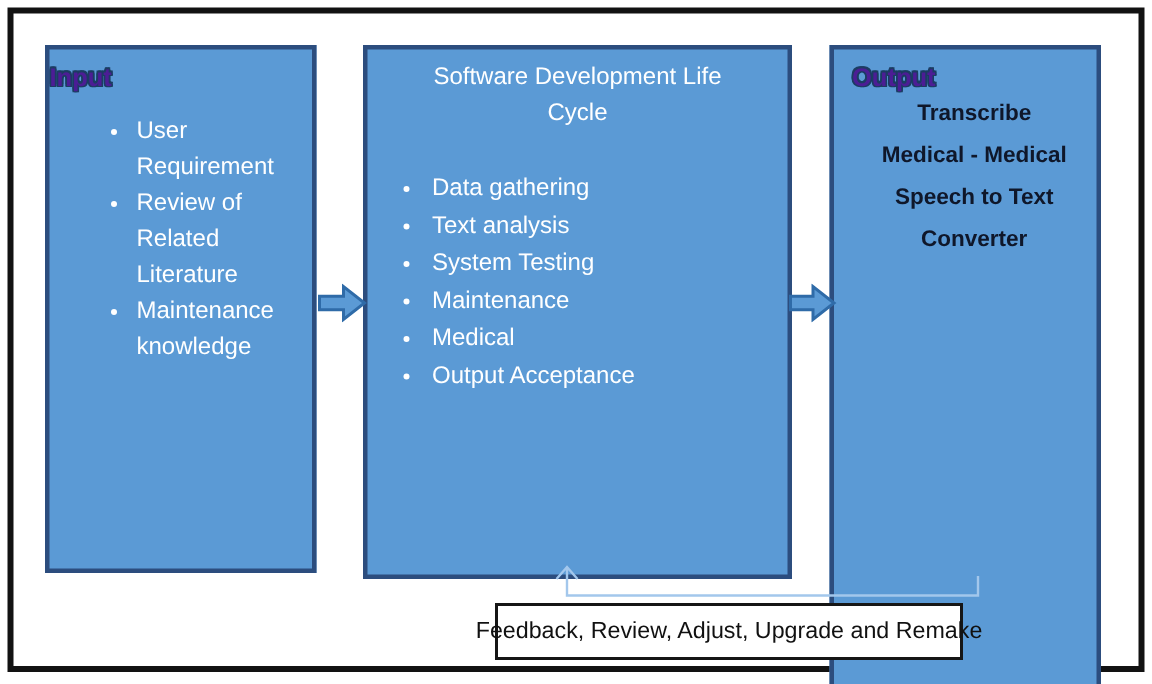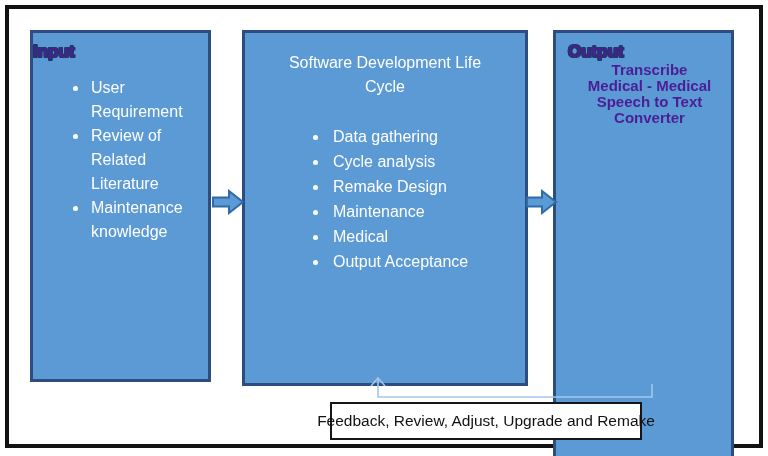--- a/index.html
+++ b/index.html
@@ -49,48 +49,48 @@
     color: #ffffff;
   }
   #input-list {
     margin-top: 14px;
     padding: 0 28px 0 34px;
     margin-left: 22px;
   }
   #input-list li { padding-left: 2px; max-width: 112px; }
   #process-list {
     margin-top: 26px;
-    padding: 0 8px 0 84px;
+    padding: 0 8px 0 39px;
   }
   #process-list li { padding-left: 4px; margin-bottom: 1px; }
 
   .process-subtitle {
-    margin: 18px auto 0 auto;
+    margin: 7px auto 0 auto;
     max-width: 210px;
     text-align: center;
     font-size: 16px;
     line-height: 24px;
     color: #ffffff;
   }
   .output-desc {
     margin: 64px auto 0 auto;
     max-width: 142px;
     text-align: center;
     font-size: 14.5px;
     line-height: 20px;
     color: #111111;
   }
   .output-product {
     margin: 0 auto;
     max-width: 130px;
     text-align: center;
     font-size: 15px;
     font-weight: bold;
-    line-height: 16px;
-    color: #4c1d95;
+    line-height: 28px;
+    color: #0f172a;
   }
 
   .flow-arrow { position: absolute; }
   #flow-arrow-1 { left: 212px; top: 189px; }
   #flow-arrow-2 { left: 526px; top: 189px; }
   #feedback-connector { position: absolute; left: 366px; top: 372px; }
 
   .feedback-box {
     position: absolute;
     left: 330px; top: 402px;
@@ -119,22 +119,22 @@
       <li>User Requirement</li>
       <li>Review of Related Literature</li>
       <li>Maintenance knowledge</li>
     </ul>
   </section>
 
   <section class="box" id="process-box">
     <div class="process-subtitle">Software Development Life Cycle</div>
     <ul class="bullet-list" id="process-list">
       <li>Data gathering</li>
-      <li>Cycle analysis</li>
-      <li>Remake Design</li>
+      <li>Text analysis</li>
+      <li>System Testing</li>
       <li>Maintenance</li>
       <li>Medical</li>
       <li>Output Acceptance</li>
     </ul>
   </section>
 
   <section class="box" id="output-box">
     <div class="box-title">Output</div>
     <p class="output-product">Transcribe Medical - Medical Speech to Text Converter</p>
   </section>

